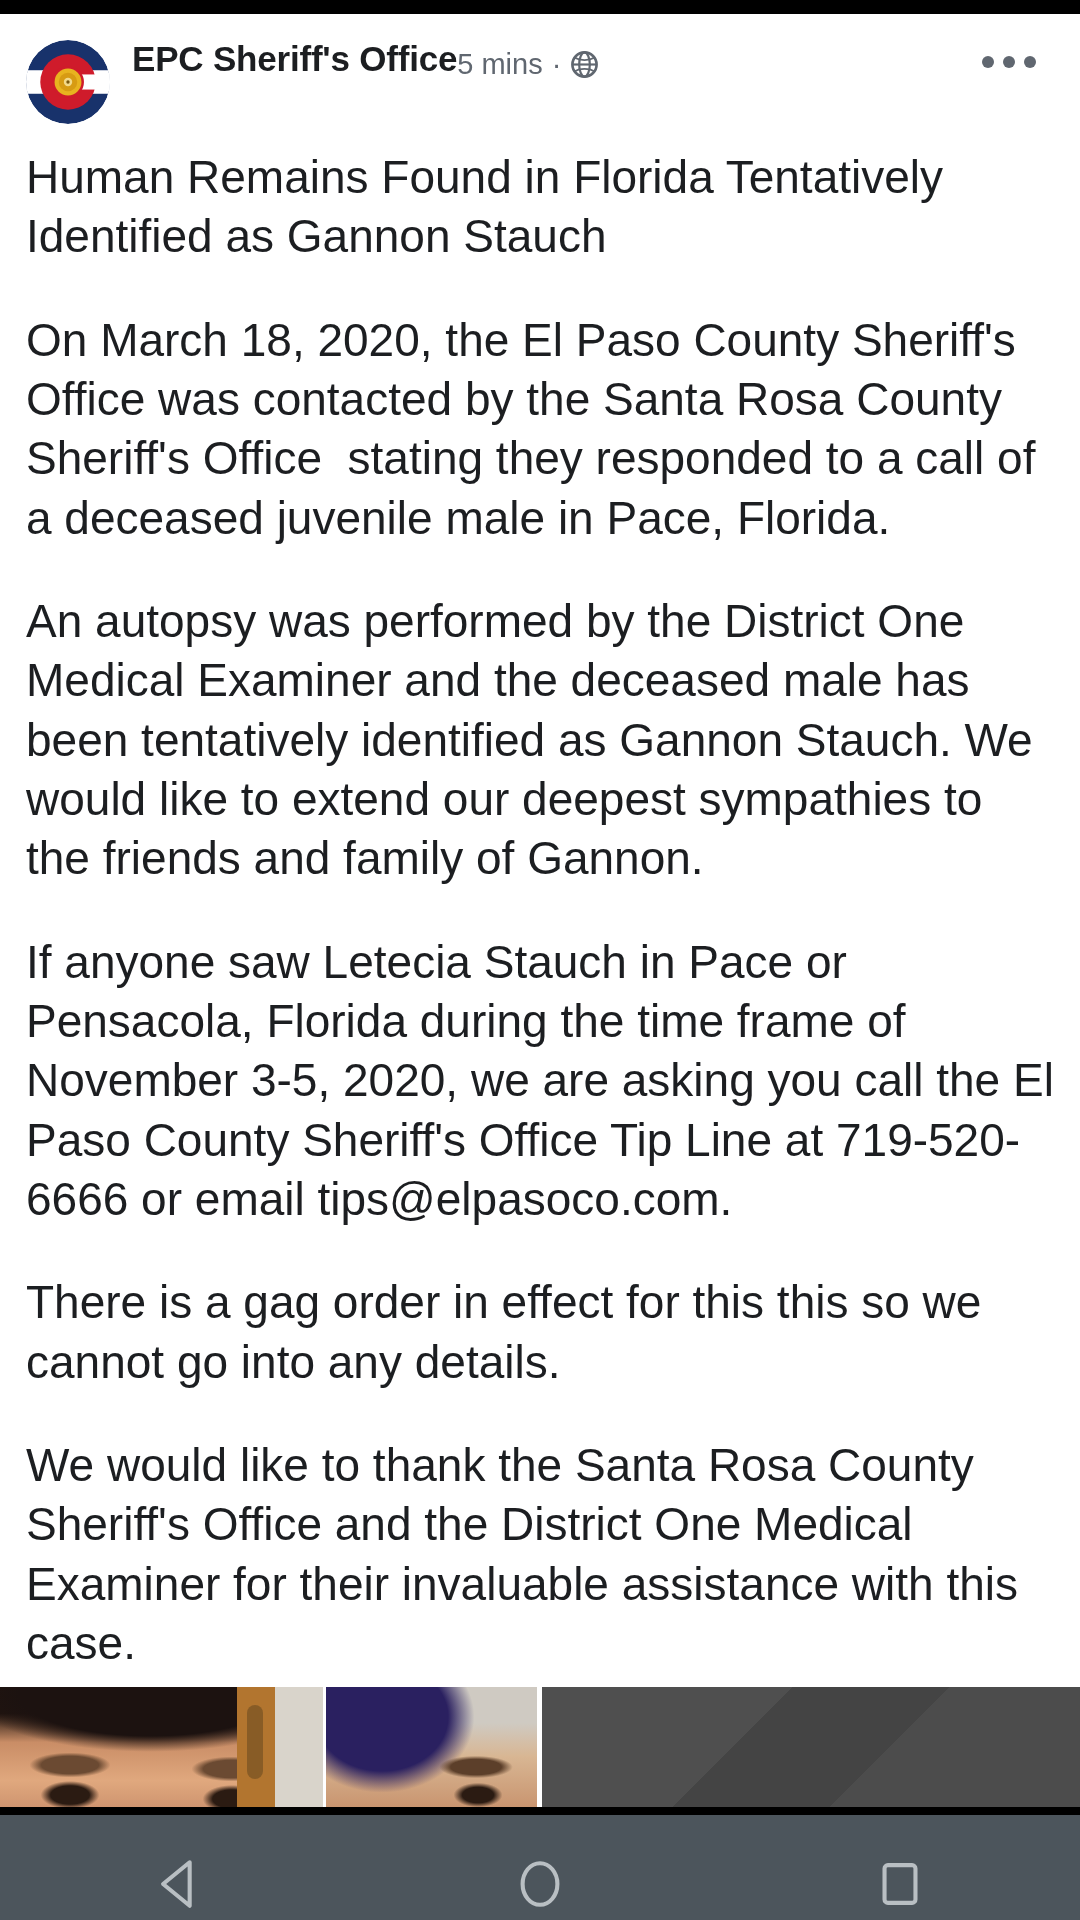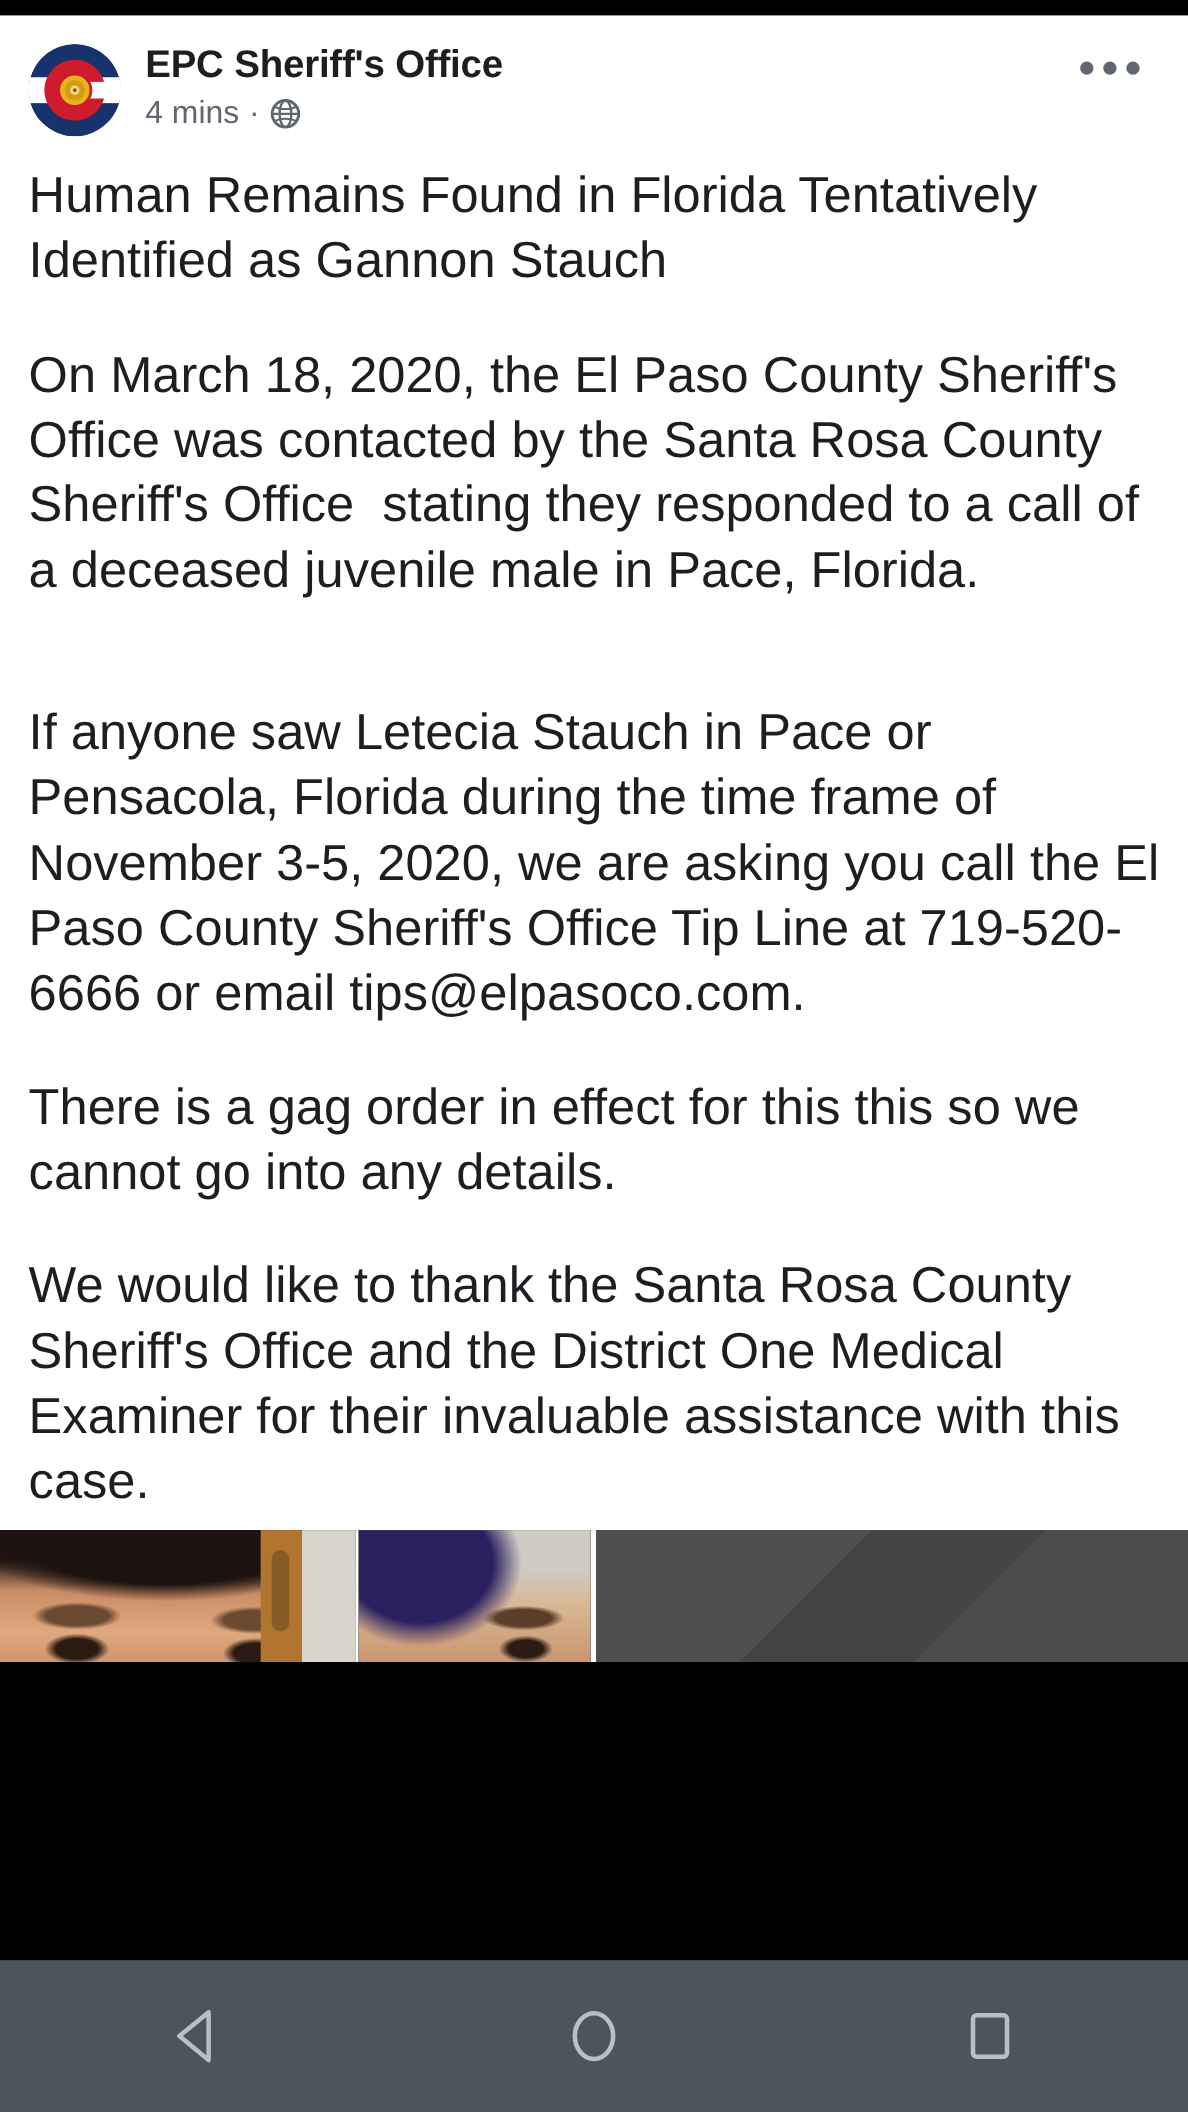--- a/index.html
+++ b/index.html
@@ -43,21 +43,21 @@
     flex:0 0 auto;
     margin-top:4px;
     overflow:hidden;
     background:#fff;
     position:relative;
   }
   .avatar svg { display:block; width:100%; height:100%; }
 
   .header-text {
     margin-left:22px;
-    display:flex; flex-direction:column;
+    display:flex; 
     justify-content:flex-start;
     padding-top:4px;
   }
   .page-name {
     font-size:35px;
     font-weight:bold;
     color:#1c1e21;
     letter-spacing:-0.2px;
     line-height:1.1;
     white-space:nowrap;
@@ -207,21 +207,21 @@
           <circle cx="50" cy="50" r="16" fill="#e8b31f"></circle>
           <circle cx="50" cy="50" r="11" fill="#d79b13"></circle>
           <circle cx="50" cy="50" r="5" fill="#f2d98a"></circle>
           <circle cx="50" cy="50" r="2" fill="#7a5a10"></circle>
         </svg>
       </div>
 
       <div class="header-text">
         <div class="page-name">EPC Sheriff's Office</div>
         <div class="meta-row">
-          <span class="timestamp">4 mins</span>
+          <span class="timestamp">5 mins</span>
           <span class="meta-dot">·</span>
           <span class="globe-icon">
             <svg viewBox="0 0 24 24" aria-hidden="true">
               <circle cx="12" cy="12" r="10" fill="none" stroke="#606770" stroke-width="2.2"></circle>
               <ellipse cx="12" cy="12" rx="4.4" ry="10" fill="none" stroke="#606770" stroke-width="1.8"></ellipse>
               <line x1="2" y1="12" x2="22" y2="12" stroke="#606770" stroke-width="1.8"></line>
               <path d="M4 6.5 C8 9, 16 9, 20 6.5" fill="none" stroke="#606770" stroke-width="1.5"></path>
               <path d="M4 17.5 C8 15, 16 15, 20 17.5" fill="none" stroke="#606770" stroke-width="1.5"></path>
             </svg>
           </span>
@@ -233,20 +233,21 @@
         <i></i>
         <i></i>
       </div>
     </div>
 
     <div class="post-body">
       <p>Human Remains Found in Florida Tentatively Identified as Gannon Stauch</p>
       <p class="spacer"></p>
       <p>On March 18, 2020, the El Paso County Sheriff's Office was contacted by the Santa Rosa County Sheriff's Office  stating they responded to a call of a deceased juvenile male in Pace, Florida.</p>
       <p class="spacer"></p>
+      <p>An autopsy was performed by the District One Medical Examiner and the deceased male has been tentatively identified as Gannon Stauch. We would like to extend our deepest sympathies to the friends and family of Gannon.</p>
       <p class="spacer"></p>
       <p>If anyone saw Letecia Stauch in Pace or Pensacola, Florida during the time frame of November 3-5, 2020, we are asking you call the El Paso County Sheriff's Office Tip Line at 719-520-6666 or email tips@elpasoco.com.</p>
       <p class="spacer"></p>
       <p>There is a gag order in effect for this this so we cannot go into any details.</p>
       <p class="spacer"></p>
       <p>We would like to thank the Santa Rosa County Sheriff's Office and the District One Medical Examiner for their invaluable assistance with this case.</p>
     </div>
 
     <div class="photo-strip">
       <div class="photo photo-a">

